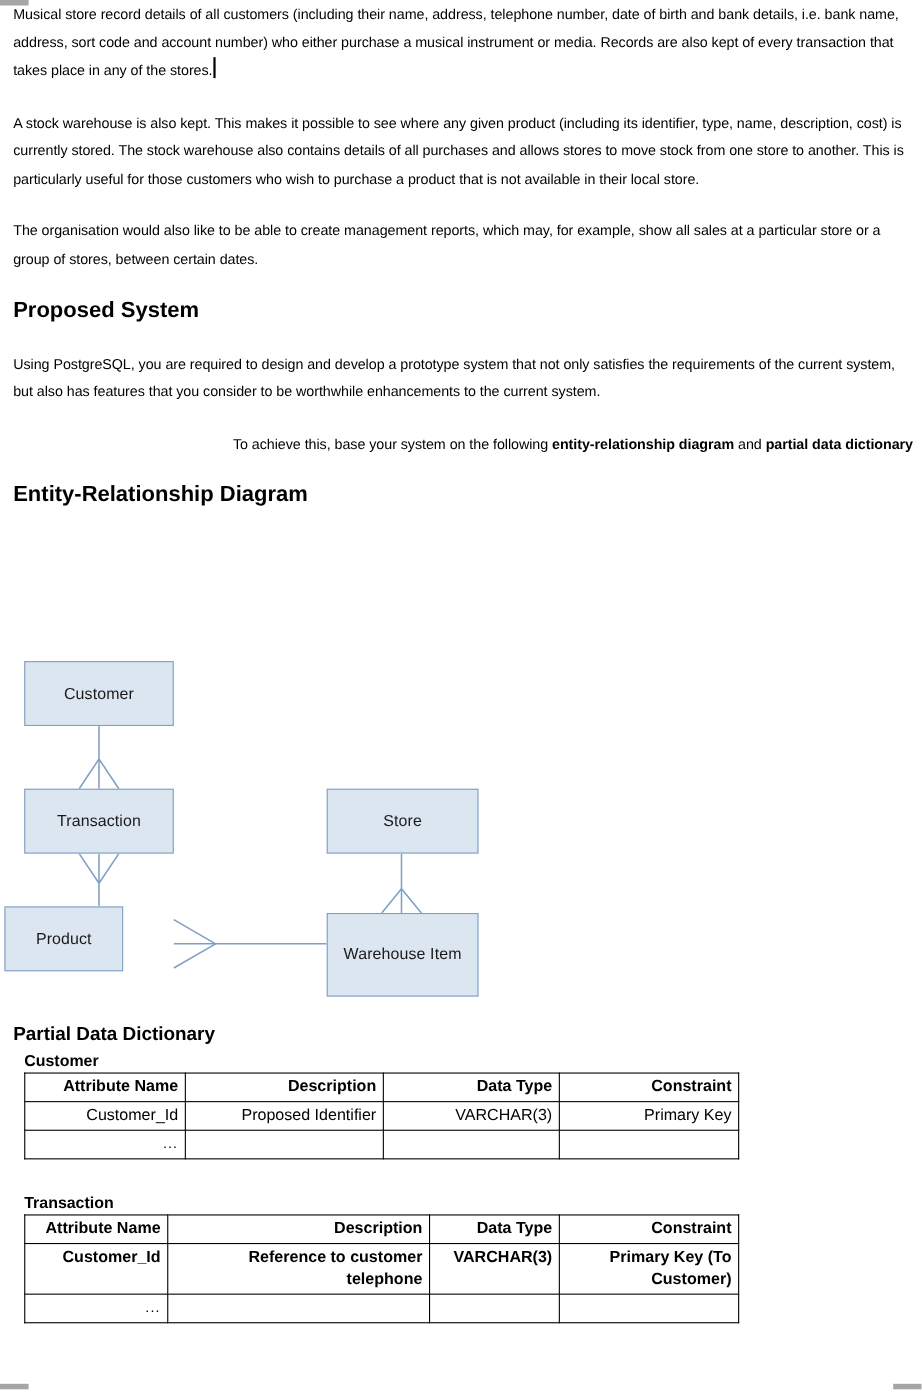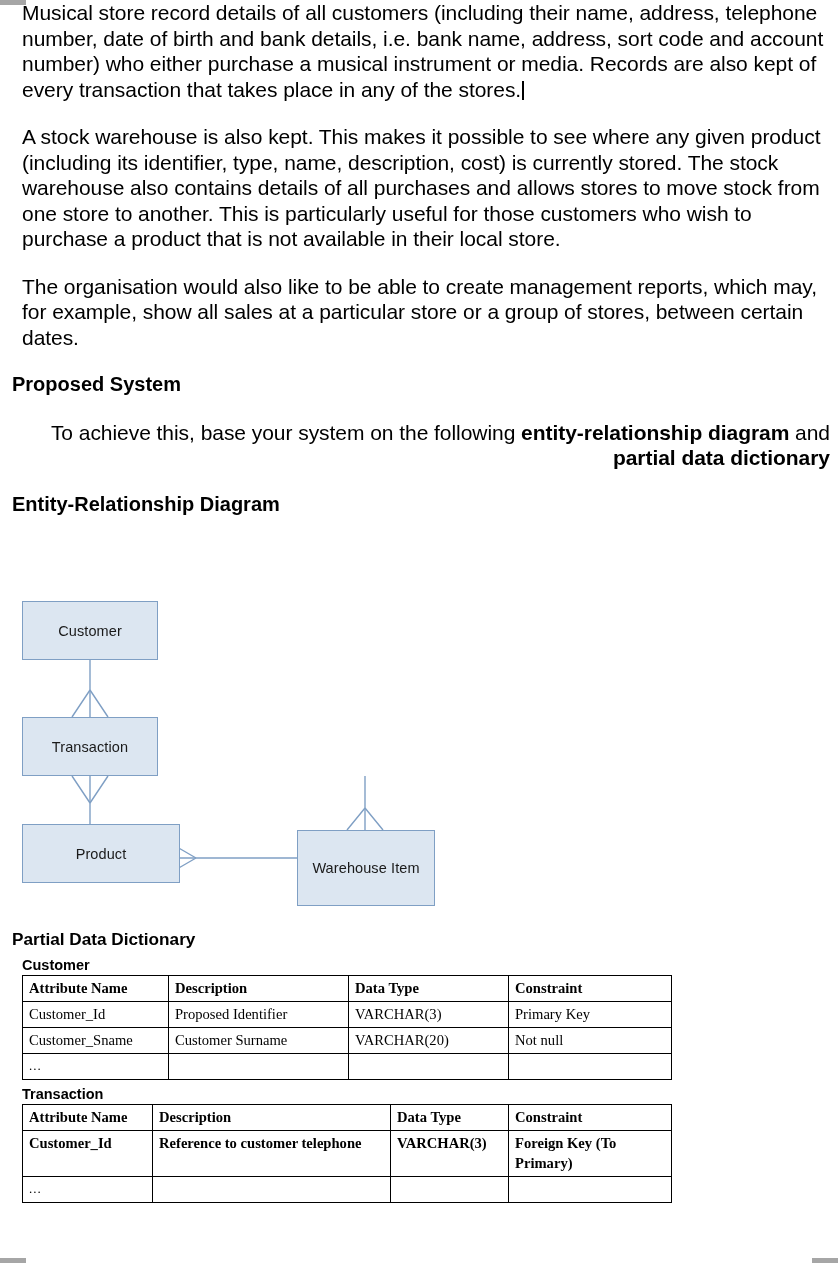--- a/index.html
+++ b/index.html
@@ -31,22 +31,22 @@
   .tick-br { left: 812px; top: 1258px; }
 
   
   .doc-body {
     position: absolute;
     left: 12px;
     top: 0px;
     width: 818px;
   }
   p.para {
-    margin: 0 0 22px 10px;
-    font-size: 21px;
+    margin: 0 0 22px 0;
+    font-size: 13px;
     line-height: 25.5px;
     letter-spacing: -0.05px;
   }
   p.para.tight { margin-bottom: 21px; text-align: right; }
   h3.head {
     margin: 0 0 22px 0;
     font-size: 20px;
     line-height: 25.5px;
     font-weight: bold;
   }
@@ -76,21 +76,21 @@
     box-sizing: border-box;
     display: flex;
     align-items: center;
     justify-content: center;
     font-size: 14.5px;
     color: #1a1a1a;
     letter-spacing: 0.1px;
   }
   #ent-customer  { left: 22px;  top: 11px;  width: 136px; height: 59px; }
   #ent-transaction { left: 22px; top: 127px; width: 136px; height: 59px; }
-  #ent-product   { left: 22px;  top: 234px; width: 158px; height: 59px; }
+  #ent-product   { left: 4px;  top: 234px; width: 108px; height: 59px; }
   #ent-store     { left: 297px; top: 127px; width: 138px; height: 59px; }
   #ent-warehouse { left: 297px; top: 240px; width: 138px; height: 76px; }
 
   #erd svg.links {
     position: absolute;
     left: 0; top: 0;
     width: 838px;
     height: 320px;
     overflow: visible;
   }
@@ -118,25 +118,24 @@
   table.dict {
     position: absolute;
     left: 22px;
     border-collapse: collapse;
     table-layout: fixed;
     font-size: 14.6px;
   }
   table.dict td, table.dict th {
     border: 1.3px solid #000000;
     padding: 2px 6px 3px 6px;
-    text-align: left;
+    text-align: right;
     vertical-align: top;
     line-height: 20px;
     font-weight: normal;
-    font-family: Liberation Serif, serif;
   }
   table.dict th { font-weight: bold; }
   table.dict td.empty { height: 20px; }
   table.dict tr.bold-row td { font-weight: bold; }
 
   #tbl-customer { top: 975px; width: 649px; }
   #tbl-transaction { top: 1104px; width: 649px; }
 
   .dots { letter-spacing: 1px; font-size: 13px; }
 
@@ -161,20 +160,21 @@
   <div class="doc-body">
 
     <p class="para"><span>Musical store record details of all customers (including their name, address, telephone number, date of birth and bank details, i.e. bank name, address, sort code and account number) who either purchase a musical instrument or media. Records are also kept of every transaction that takes place in any of the stores.</span><span class="caret"></span></p>
 
     <p class="para">A stock warehouse is also kept. This makes it possible to see where any given product (including its identifier, type, name, description, cost) is currently stored. The stock warehouse also contains details of all purchases and allows stores to move stock from one store to another. This is particularly useful for those customers who wish to purchase a product that is not available in their local store.</p>
 
     <p class="para">The organisation would also like to be able to create management reports, which may, for example, show all sales at a particular store or a group of stores, between certain dates.</p>
 
     <h3 class="head">Proposed System</h3>
 
+    <p class="para">Using PostgreSQL, you are required to design and develop a prototype system that not only satisfies the requirements of the current system, but also has features that you consider to be worthwhile enhancements to the current system.</p>
 
     <p class="para tight"><span>To achieve this, base your system on the following </span><span class="b">entity-relationship diagram</span><span> and </span><span class="b">partial data dictionary</span></p>
 
     <h3 class="head">Entity-Relationship Diagram</h3>
   </div>
 
   <div id="erd">
 
     <svg class="links" viewBox="0 0 838 320">
 
@@ -192,20 +192,23 @@
     </svg>
 
     <div class="entity" id="ent-customer">
       <span>Customer</span>
     </div>
     <div class="entity" id="ent-transaction">
       <span>Transaction</span>
     </div>
     <div class="entity" id="ent-product">
       <span>Product</span>
+    </div>
+    <div class="entity" id="ent-store">
+      <span>Store</span>
     </div>
     <div class="entity" id="ent-warehouse">
       <span>Warehouse Item</span>
     </div>
   </div>
 
   <div class="dict-title" id="dict-heading">Partial Data Dictionary</div>
 
   <div class="tbl-label" id="label-customer">Customer</div>
 
@@ -225,26 +228,20 @@
       </tr>
     </thead>
     <tbody>
       <tr>
         <td>Customer_Id</td>
         <td>Proposed Identifier</td>
         <td>VARCHAR(3)</td>
         <td>Primary Key</td>
       </tr>
       <tr>
-        <td>Customer_Sname</td>
-        <td>Customer Surname</td>
-        <td>VARCHAR(20)</td>
-        <td>Not null</td>
-      </tr>
-      <tr>
         <td class="dots">...</td>
         <td class="empty"></td>
         <td class="empty"></td>
         <td class="empty"></td>
       </tr>
     </tbody>
   </table>
 
   <div class="tbl-label" id="label-transaction">Transaction</div>
 
@@ -261,21 +258,21 @@
         <th>Description</th>
         <th>Data Type</th>
         <th>Constraint</th>
       </tr>
     </thead>
     <tbody>
       <tr class="bold-row">
         <td>Customer_Id</td>
         <td>Reference to customer telephone</td>
         <td>VARCHAR(3)</td>
-        <td>Foreign Key (To Primary)</td>
+        <td>Primary Key (To Customer)</td>
       </tr>
       <tr>
         <td class="dots">...</td>
         <td class="empty"></td>
         <td class="empty"></td>
         <td class="empty"></td>
       </tr>
     </tbody>
   </table>
 

